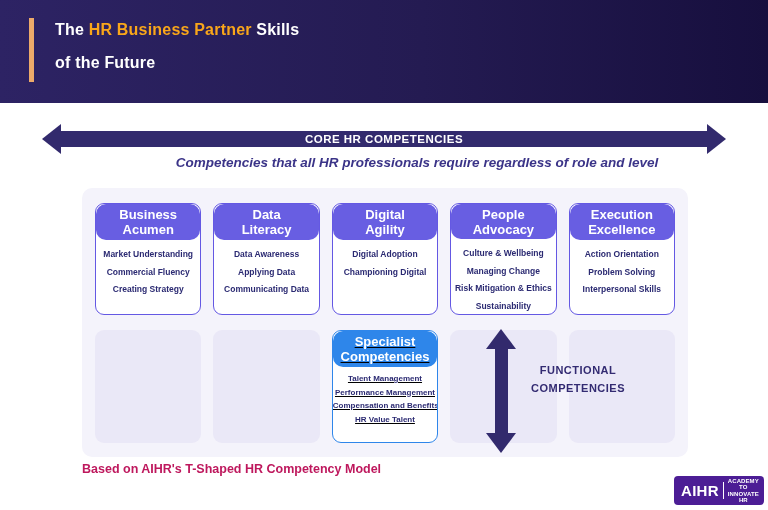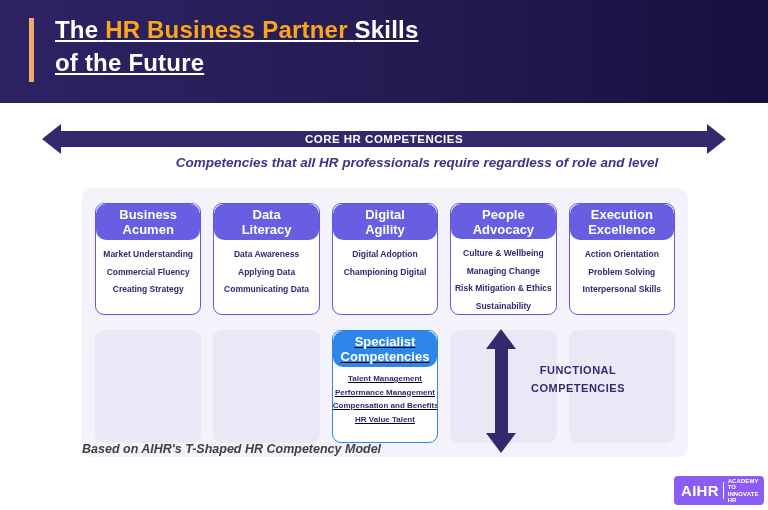--- a/index.html
+++ b/index.html
@@ -9,21 +9,21 @@
     font-family:"Liberation Sans", sans-serif;
   }
   
   .header{
     position:absolute;left:0;top:0;width:768px;height:103px;
     background:linear-gradient(90deg,#2d2364 0%,#241b52 55%,#170f3e 100%);
   }
   .accent-bar{position:absolute;left:29px;top:18px;width:5px;height:64px;background:#edaa6a;}
   .title{
     position:absolute;left:55px;top:13px;
-    font-size:24px;font-weight:bold;color:#ffffff;line-height:33px;letter-spacing:.2px;text-decoration:underline;
+    font-size:16px;font-weight:bold;color:#ffffff;line-height:33px;letter-spacing:.2px;
   }
   .title .hl{color:#f9a61a;}
   
   .core-arrow{position:absolute;left:42px;top:123px;width:684px;height:31px;display:flex;align-items:center;}
   .ah-left{width:0;height:0;border-top:15px solid transparent;border-bottom:15px solid transparent;border-right:19px solid #322a6d;}
   .ah-right{width:0;height:0;border-top:15px solid transparent;border-bottom:15px solid transparent;border-left:19px solid #322a6d;}
   .arrow-bar{
     flex:1;height:16px;background:#322a6d;display:flex;align-items:center;justify-content:center;
     color:#fff;font-weight:bold;font-size:11.5px;letter-spacing:.5px;
   }
@@ -61,26 +61,26 @@
   .v-arrow{position:absolute;left:486px;top:329px;width:30px;height:124px;display:flex;flex-direction:column;align-items:center;}
   .vh-top{width:0;height:0;border-left:15px solid transparent;border-right:15px solid transparent;border-bottom:20px solid #322a6d;}
   .vh-bottom{width:0;height:0;border-left:15px solid transparent;border-right:15px solid transparent;border-top:20px solid #322a6d;}
   .v-bar{width:13px;flex:1;background:#322a6d;}
   .functional-label{
     position:absolute;left:517px;top:362px;width:122px;text-align:center;
     font-weight:bold;font-size:11px;line-height:17.5px;color:#332b72;letter-spacing:.5px;
   }
   
   .footer-note{
-    position:absolute;left:82px;top:442px;
-    font-style:italic;font-weight:bold;font-size:12.5px;color:#404040;
+    position:absolute;left:82px;top:462px;
+    font-weight:bold;font-size:12.5px;color:#be185d;
   }
   .logo{
-    position:absolute;left:674px;top:476px;width:90px;height:29px;background:#8b5cf6;
-    border-radius:4px;display:flex;align-items:center;box-sizing:border-box;padding:0 5px 0 7px;
+    position:absolute;left:674px;top:476px;width:90px;height:29px;background:#4c1d95;
+    border-radius:4px;display:flex;align-items:center;box-sizing:border-box;padding:0 5px 0 7px;text-align:center;
   }
   .logo-name{color:#fff;font-weight:bold;font-size:15px;letter-spacing:.3px;}
   .logo-divider{width:1px;height:17px;background:#ffffff;margin:0 4px 0 4px;}
   .logo-tagline{color:#fff;font-weight:bold;font-size:6px;line-height:6.5px;letter-spacing:.1px;}
 </style>
 </head>
 <body>
 
 <div class="header">
   <div class="accent-bar"></div>

